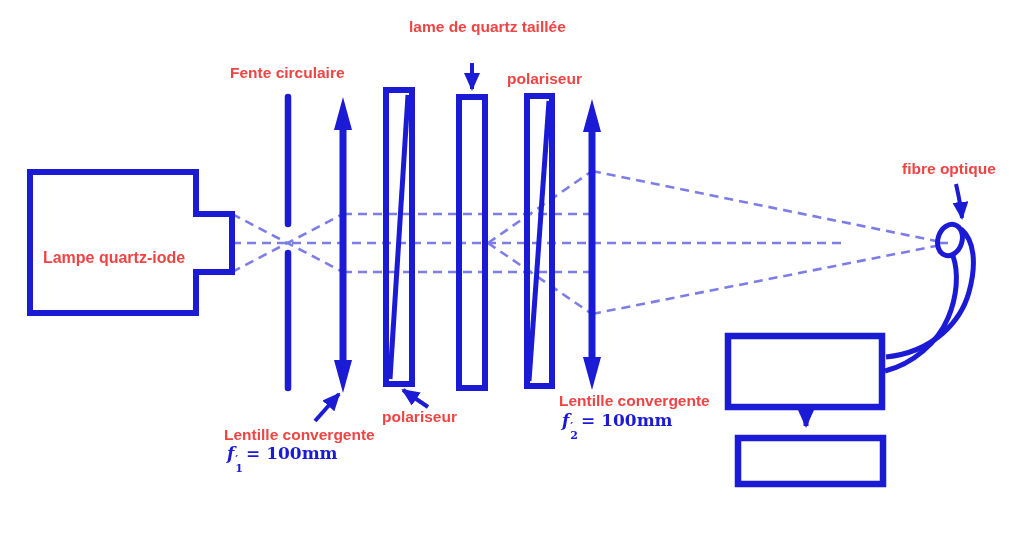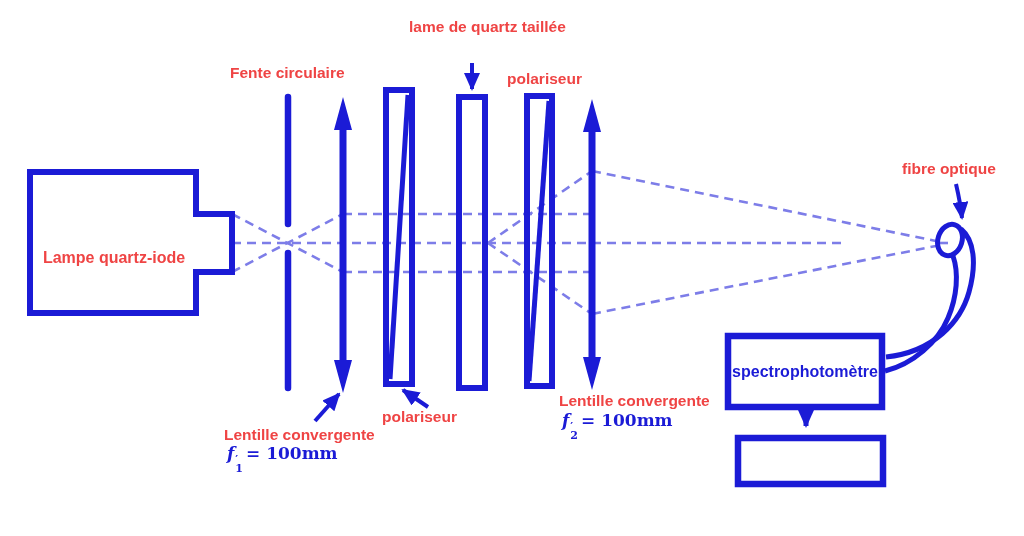--- a/index.html
+++ b/index.html
@@ -123,16 +123,15 @@
   <div class="lbl" style="left:382px;top:408px;text-align:center;">polariseur</div>
 
   <div class="lbl" style="left:559px;top:392px;">Lentille convergente</div>
   <div class="mx" style="left:562px;top:410px;">
     <span class="mf">f</span><span class="ps">
         <span>′</span>
         <span>2</span>
       </span><span>= 100mm</span>
   </div>
 
-  <div class="boxlbl" style="left:728px;top:336px;width:154px;height:71px;font-size:16px;">spectrophotomètre</div>
 
 
 </div>
 
 </body></html>

